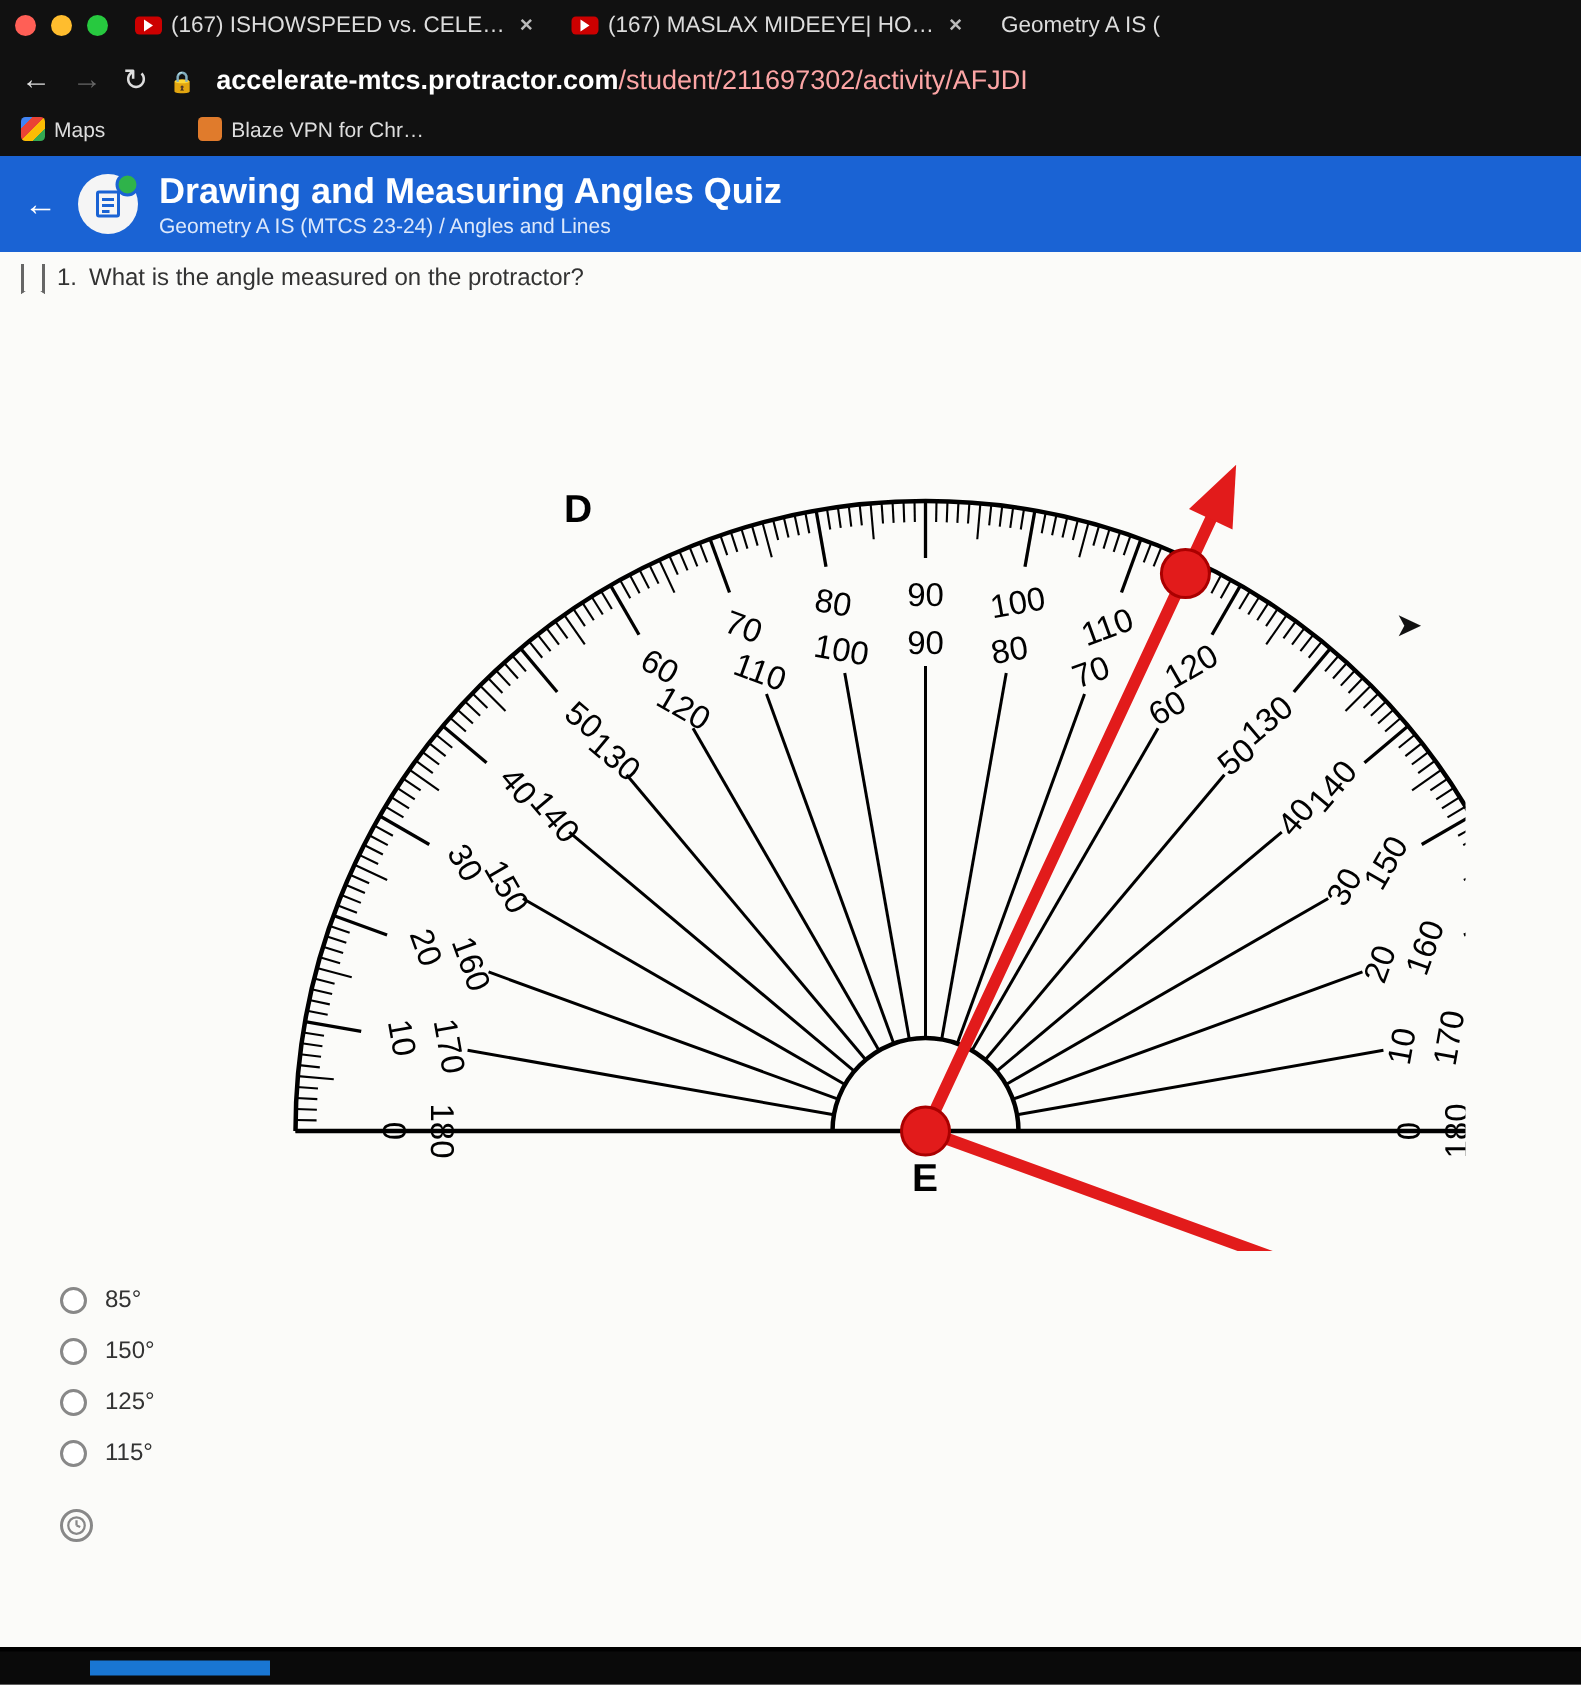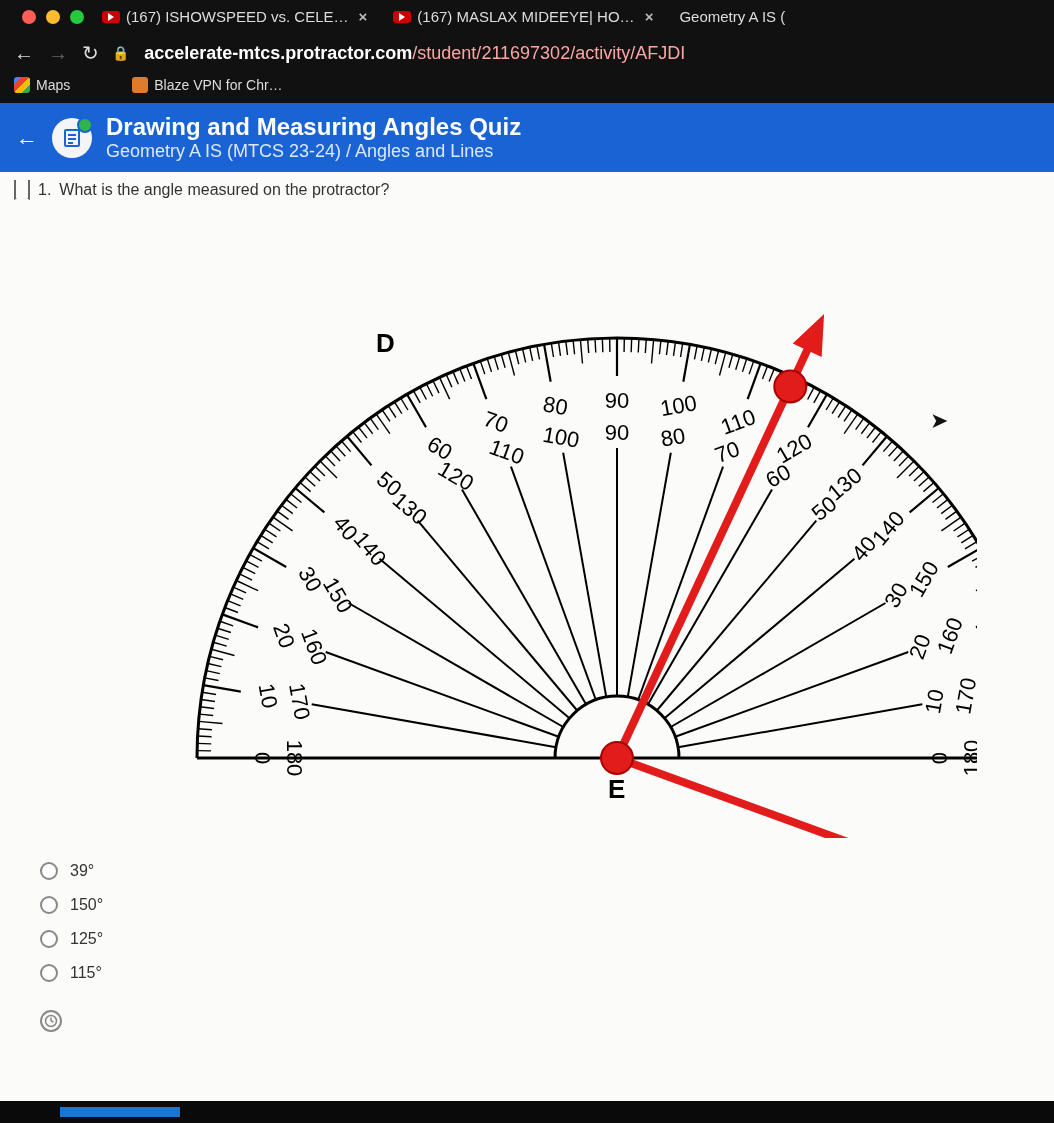--- a/index.html
+++ b/index.html
@@ -17,21 +17,20 @@
     background: #111;
     color: #eee;
     padding-top: 0;
   }
   .tab-strip {
     display: flex;
     align-items: center;
     gap: 10px;
     padding: 4px 10px 6px 10px;
     font-size: 15px;
-    margin-left: 12px;
   }
   .win-dot { width: 14px; height: 14px; border-radius: 50%; display:inline-block; }
   .dot-red { background:#ff5f56; }
   .dot-yellow { background:#ffbd2e; }
   .dot-green { background:#27c93f; }
   .tab {
     display: flex; align-items: center; gap: 6px;
     padding: 4px 8px; color: #ddd; white-space: nowrap;
     max-width: 330px; overflow: hidden; text-overflow: ellipsis;
   }
@@ -79,21 +78,21 @@
     width: 40px; height: 40px; border-radius: 50%;
     background: #f5f5f5; display:flex; align-items:center; justify-content:center;
     color:#1a63d4; font-size:20px; position:relative;
   }
   .doc-badge::after {
     content:""; position:absolute; top:-1px; right:-1px;
     width:12px; height:12px; border-radius:50%;
     background:#2fb34a; border:2px solid #1a63d4;
   }
   .app-titles .t1 { font-size: 24px; font-weight: 700; }
-  .app-titles .t2 { font-size: 18px; color:#dce8fb; }
+  .app-titles .t2 { font-size: 14px; color:#dce8fb; }
 
   
   .content {
     background: #fbfbf9;
     position: relative;
     height: 930px;
   }
   .question-row {
     display:flex; align-items:center; gap:8px;
     padding: 8px 14px; font-size: 16px; color:#333;
@@ -472,21 +471,21 @@
         <circle cx="540" cy="540" r="16" fill="#e21b1b" stroke="#a00" stroke-width="2"></circle>
       </svg>
     <div class="label-D">D</div>
     <div class="label-E">E</div>
     <div class="cursor-arrow">➤</div>
   </div>
 
   <div class="options">
     <div class="option">
       <span class="radio"></span>
-      <span>39°</span>
+      <span>85°</span>
     </div>
     <div class="option">
       <span class="radio"></span>
       <span>150°</span>
     </div>
     <div class="option">
       <span class="radio"></span>
       <span>125°</span>
     </div>
     <div class="option">

